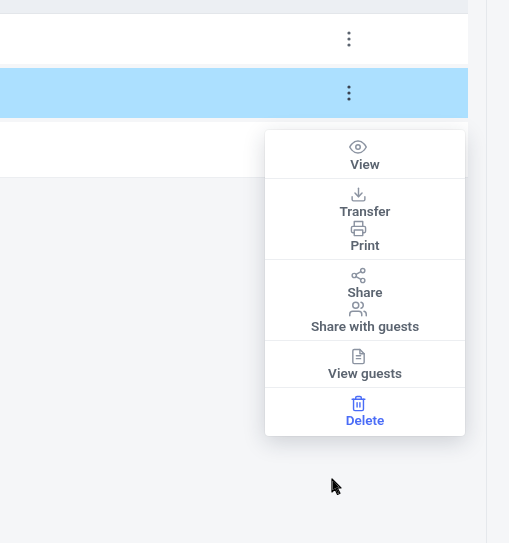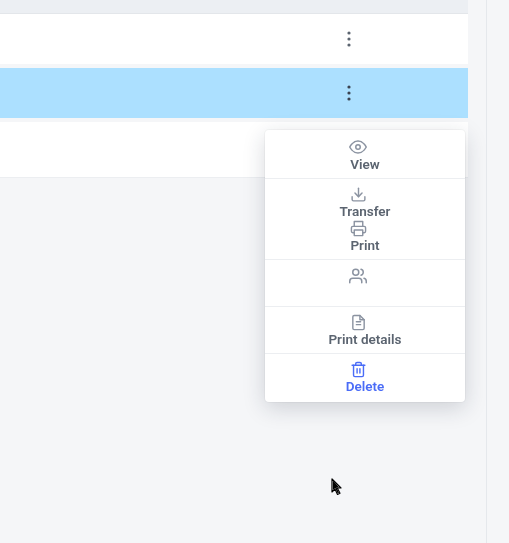--- a/index.html
+++ b/index.html
@@ -164,39 +164,52 @@
           <polyline points="6 9 6 2 18 2 18 9"></polyline>
           <path d="M6 18H4a2 2 0 0 1-2-2v-5a2 2 0 0 1 2-2h16a2 2 0 0 1 2 2v5a2 2 0 0 1-2 2h-2"></path>
           <rect x="6" y="14" width="12" height="8"></rect>
         </svg>
     </span>
     <span>Print</span>
   </div>
   <div class="sep"></div>
   <div class="menu-item">
     <span class="icon">
+      <svg width="17" height="17" viewBox="0 0 24 24" fill="none" stroke="currentColor" stroke-width="2" stroke-linecap="round" stroke-linejoin="round">
+          <circle cx="18" cy="5" r="3"></circle>
+          <circle cx="6" cy="12" r="3"></circle>
+          <circle cx="18" cy="19" r="3"></circle>
+          <line x1="8.59" y1="13.51" x2="15.42" y2="17.49"></line>
+          <line x1="15.41" y1="6.51" x2="8.59" y2="10.49"></line>
+        </svg>
+    </span>
+    <span>Share</span>
+  </div>
+  <div class="menu-item">
+    <span class="icon">
       <svg width="18" height="18" viewBox="0 0 24 24" fill="none" stroke="currentColor" stroke-width="2" stroke-linecap="round" stroke-linejoin="round">
           <path d="M17 21v-2a4 4 0 0 0-4-4H5a4 4 0 0 0-4 4v2"></path>
           <circle cx="9" cy="7" r="4"></circle>
           <path d="M23 21v-2a4 4 0 0 0-3-3.87"></path>
           <path d="M16 3.13a4 4 0 0 1 0 7.75"></path>
         </svg>
     </span>
+    <span>Share with guests</span>
   </div>
   <div class="sep"></div>
   <div class="menu-item">
     <span class="icon">
       <svg width="17" height="17" viewBox="0 0 24 24" fill="none" stroke="currentColor" stroke-width="2" stroke-linecap="round" stroke-linejoin="round">
           <path d="M14 2H6a2 2 0 0 0-2 2v16a2 2 0 0 0 2 2h12a2 2 0 0 0 2-2V8z"></path>
           <polyline points="14 2 14 8 20 8"></polyline>
           <line x1="9" y1="15" x2="15" y2="15"></line>
           <line x1="9" y1="11" x2="15" y2="11"></line>
         </svg>
     </span>
-    <span>Print details</span>
+    <span>View guests</span>
   </div>
   <div class="sep"></div>
   <div class="menu-item hover">
     <span class="icon">
       <svg width="17" height="17" viewBox="0 0 24 24" fill="none" stroke="currentColor" stroke-width="2" stroke-linecap="round" stroke-linejoin="round">
           <polyline points="3 6 5 6 21 6"></polyline>
           <path d="M19 6v14a2 2 0 0 1-2 2H7a2 2 0 0 1-2-2V6m3 0V4a2 2 0 0 1 2-2h4a2 2 0 0 1 2 2v2"></path>
           <line x1="10" y1="11" x2="10" y2="17"></line>
           <line x1="14" y1="11" x2="14" y2="17"></line>
         </svg>

